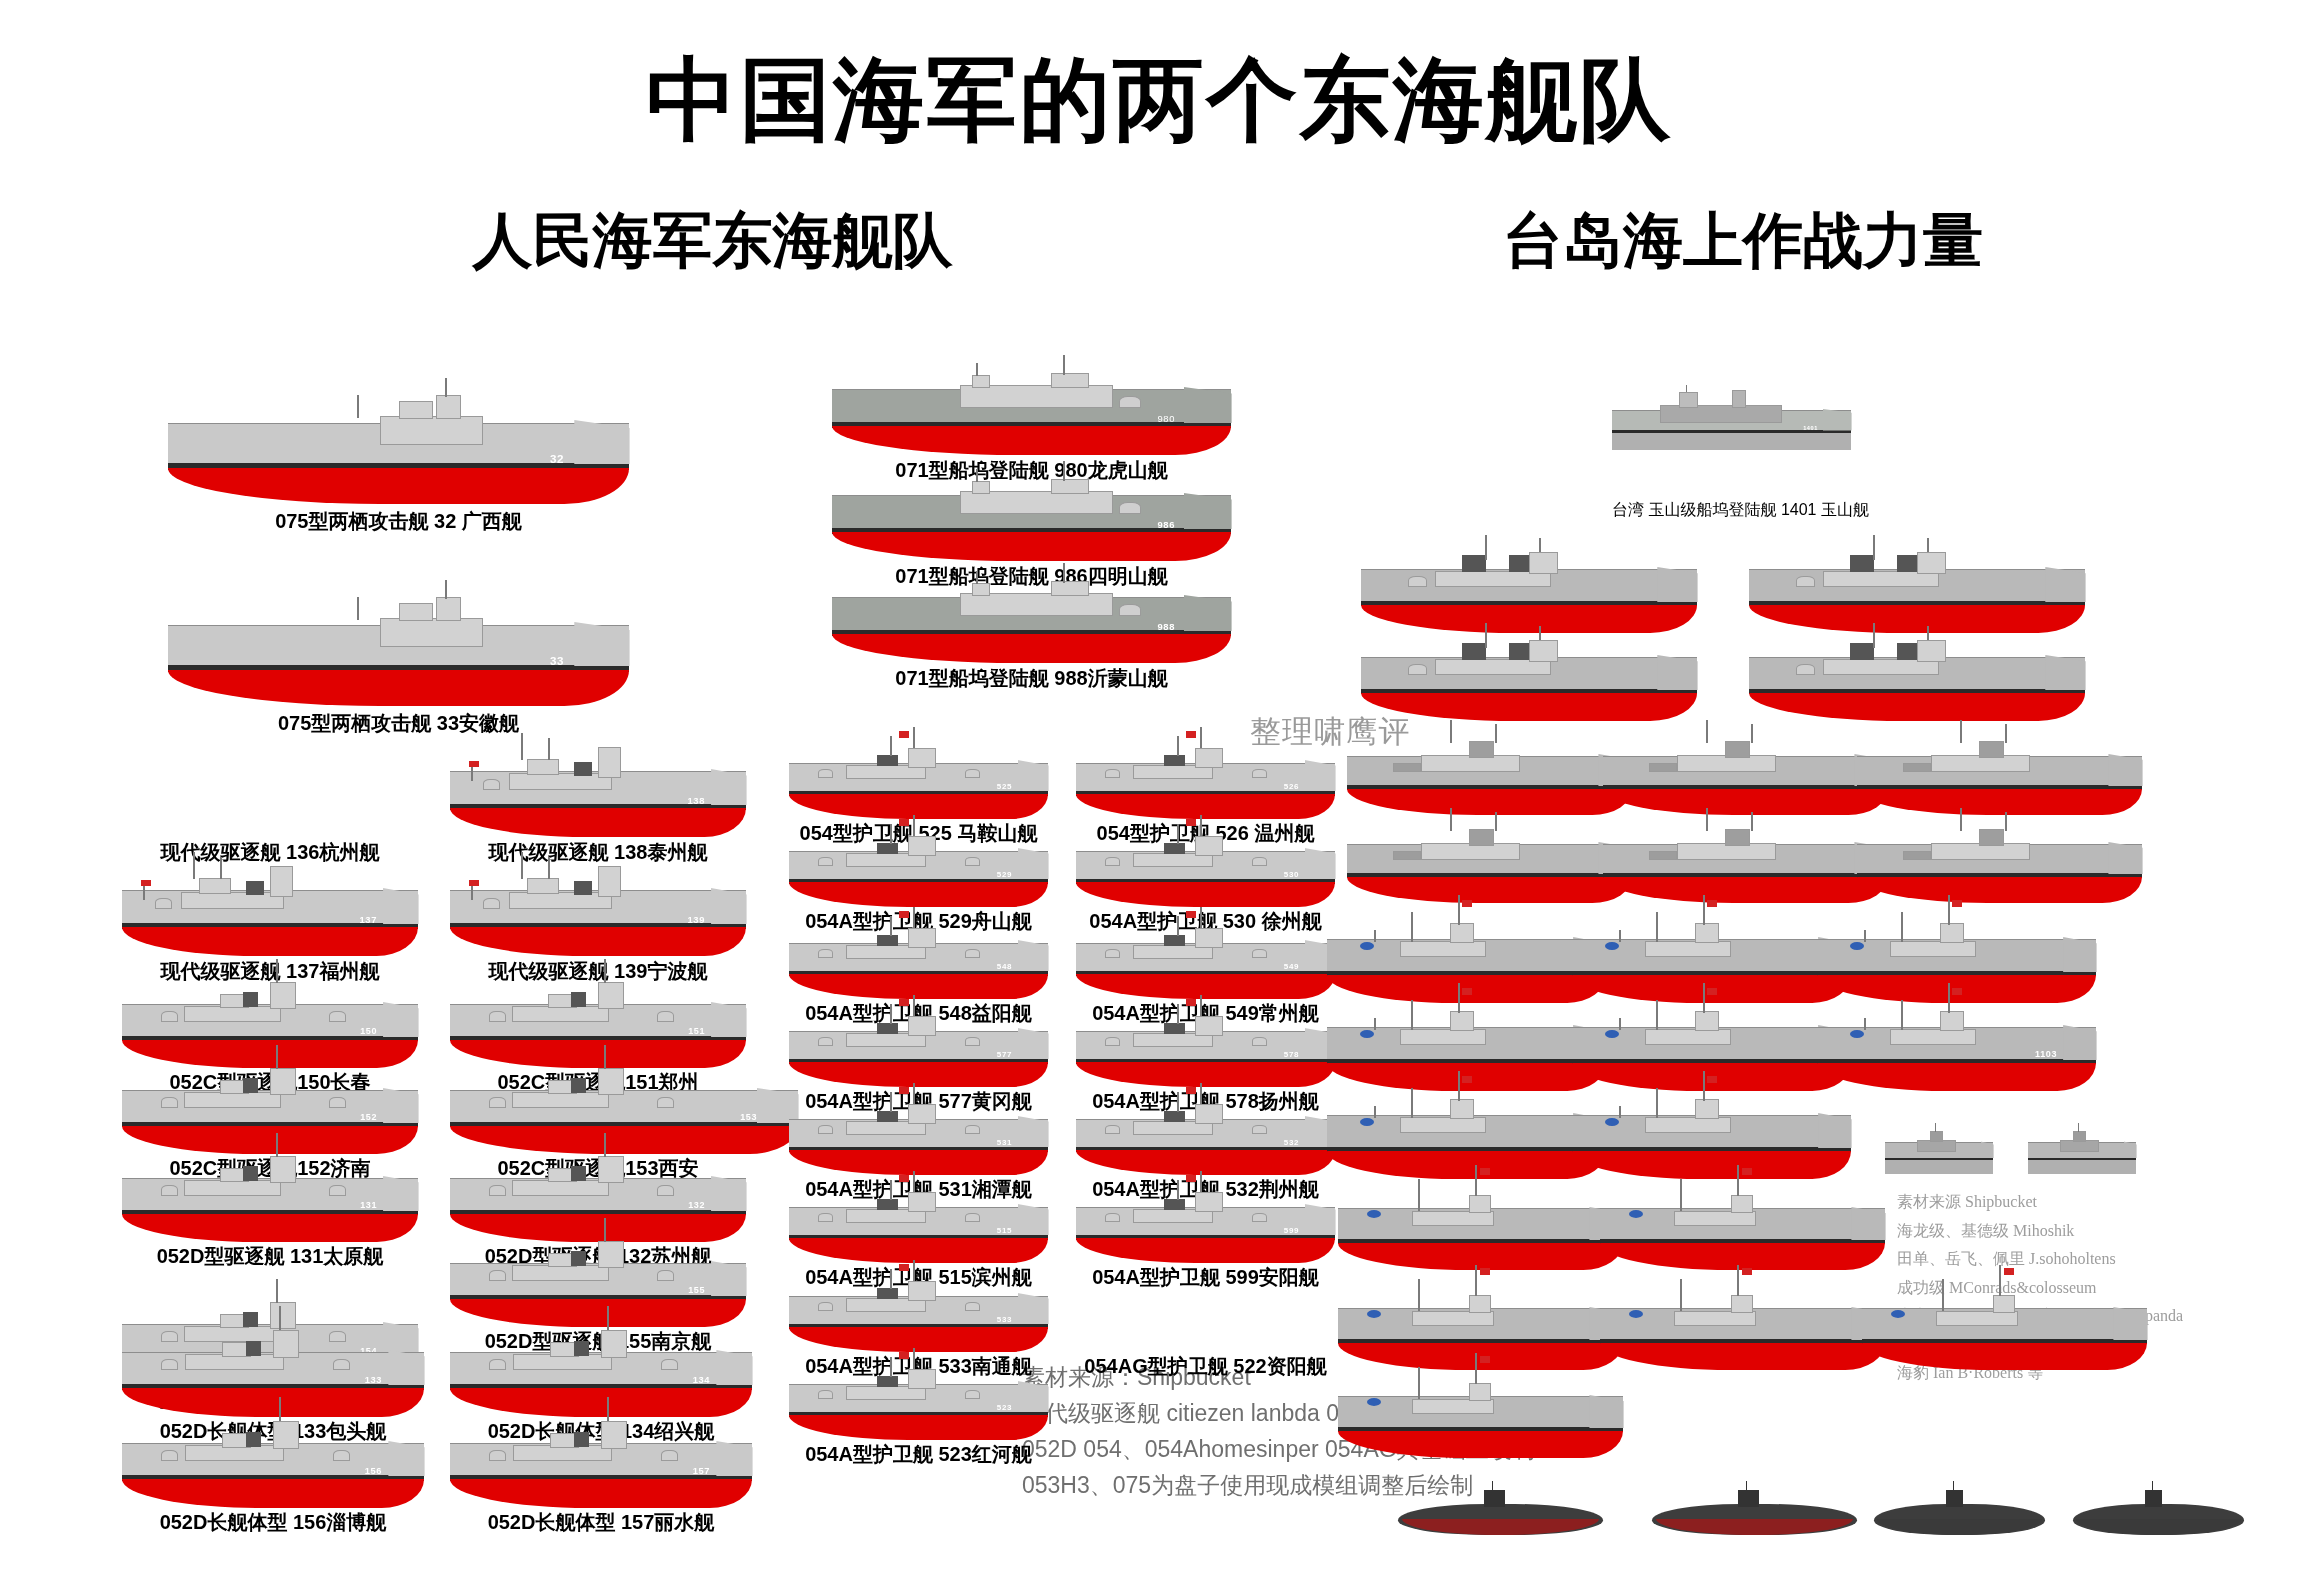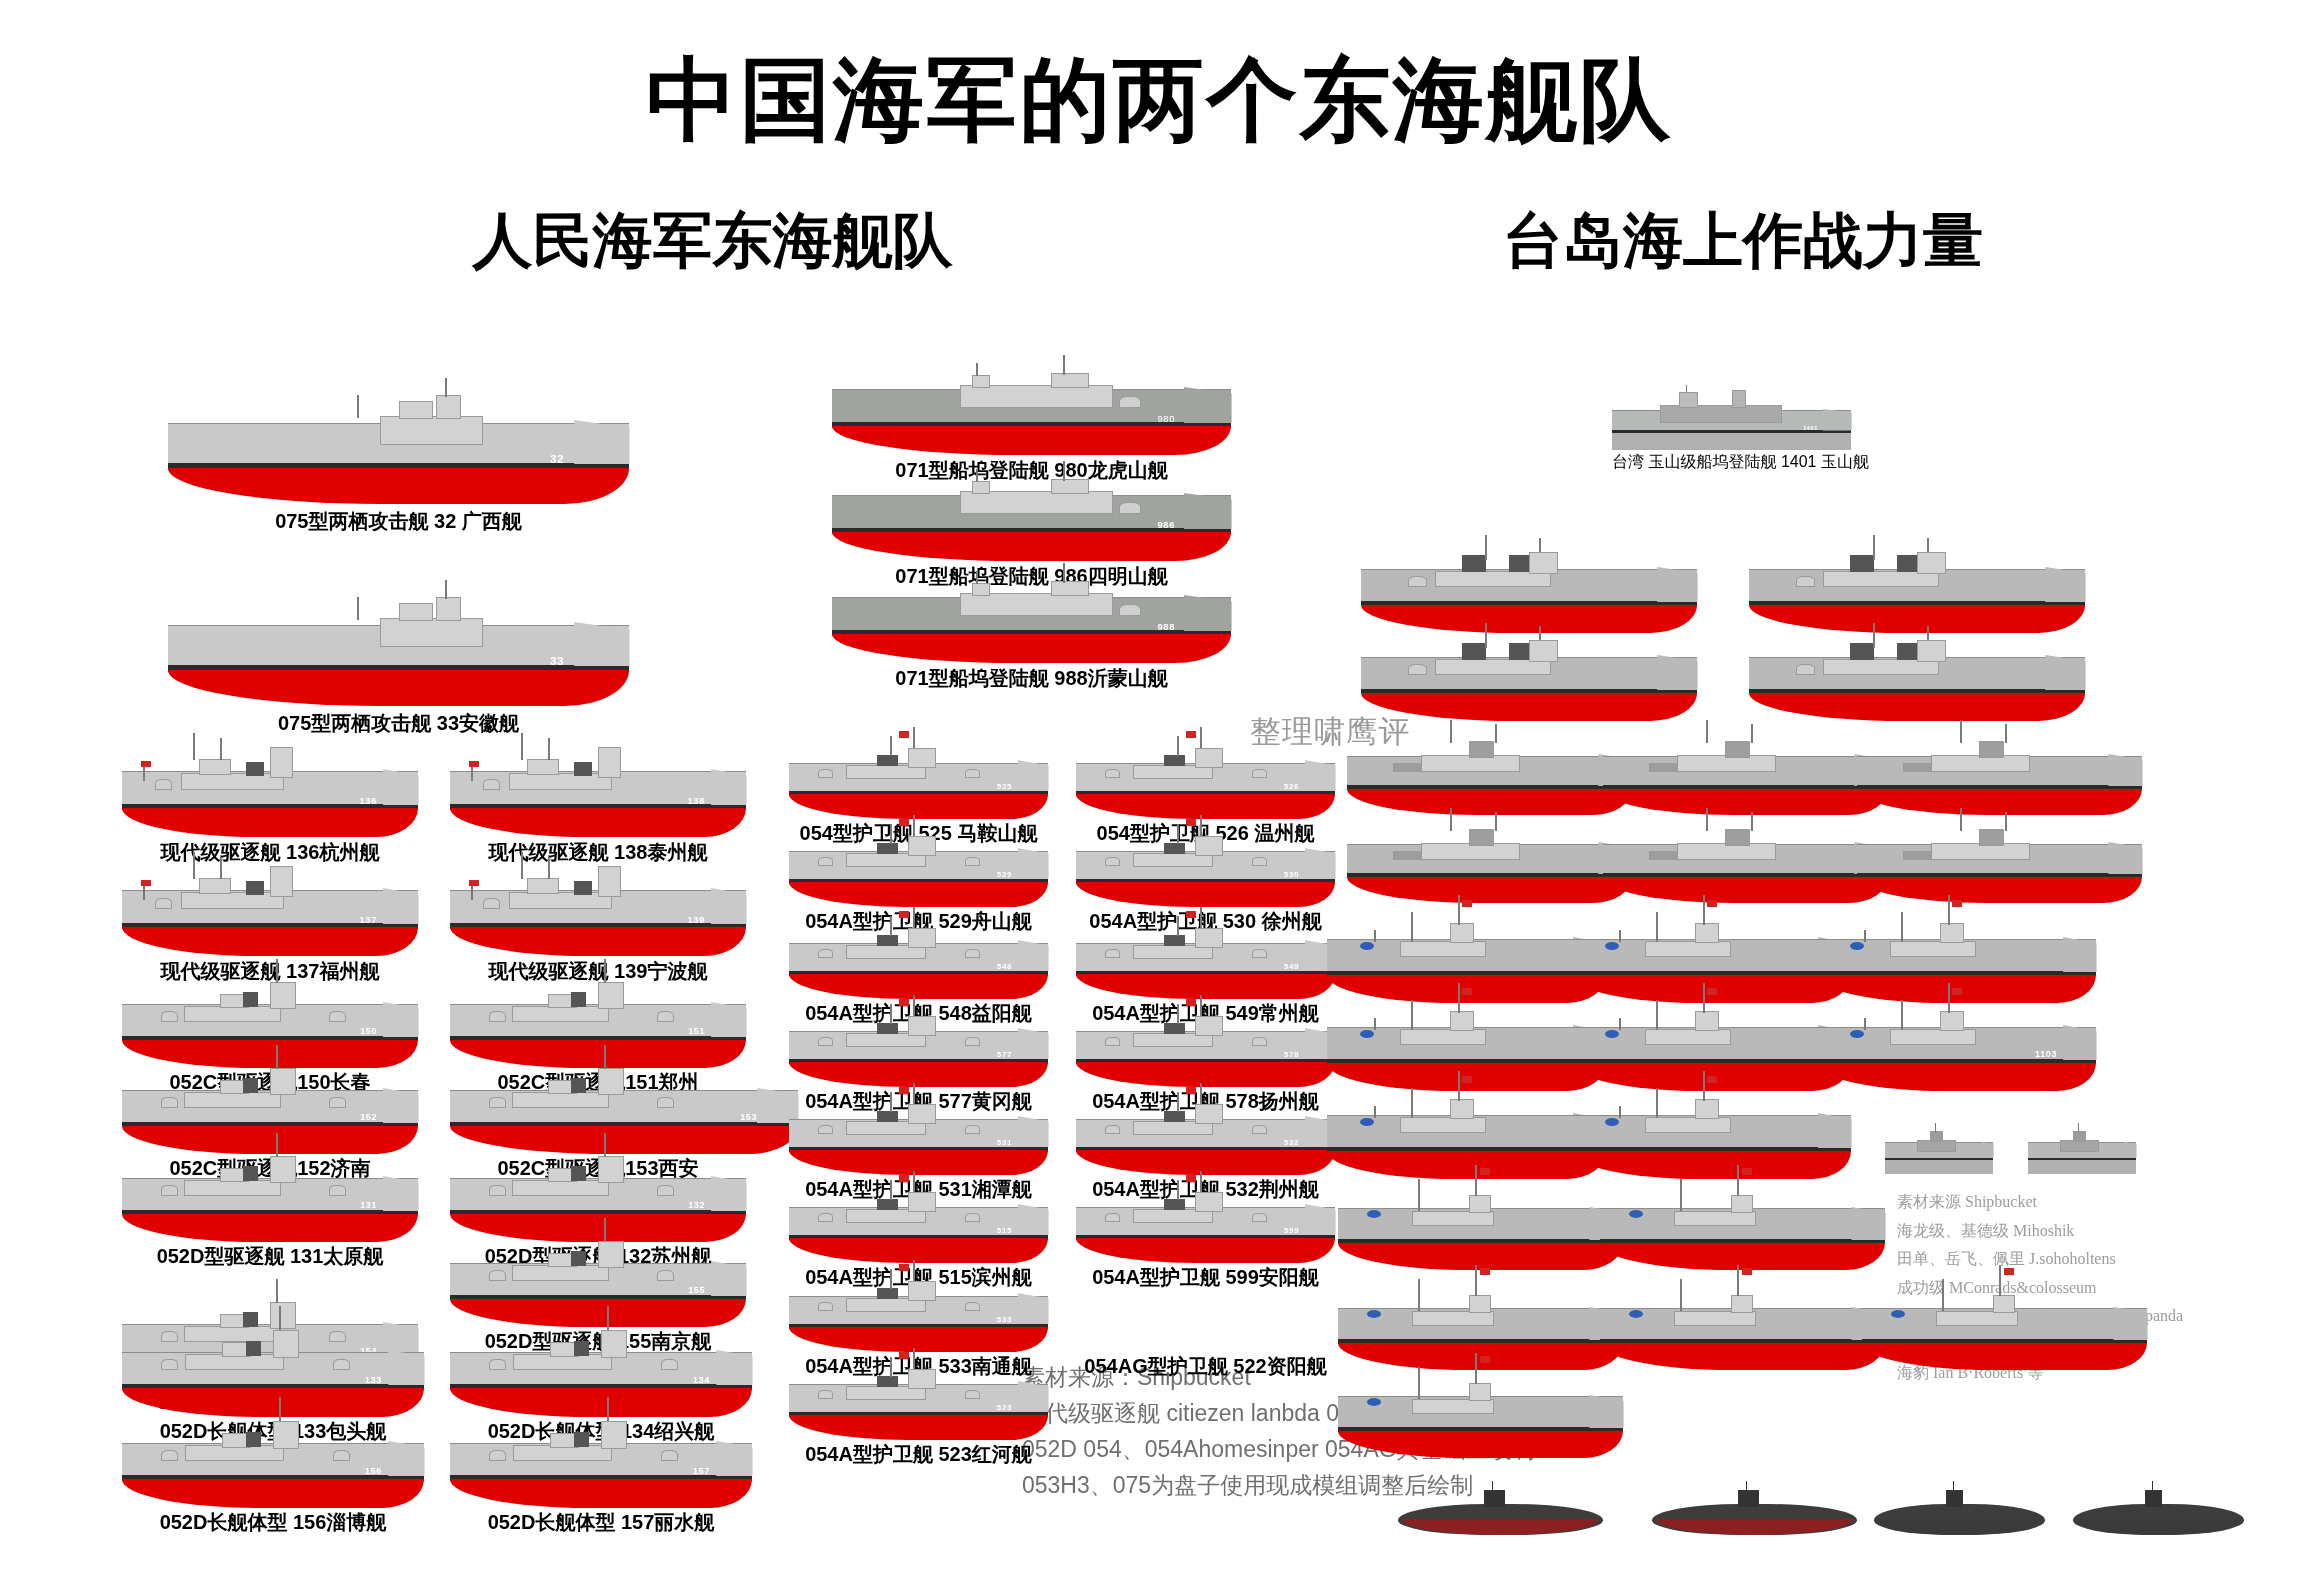--- a/index.html
+++ b/index.html
@@ -33,21 +33,21 @@
               font-family:"Liberation Serif","DejaVu Serif",serif;color:#9d9d9d;}
 
   
   .cell{position:absolute;}
   .ship-canvas{position:relative;}
   .cap{
     position:absolute;left:0;width:100%;text-align:center;
     font-size:20px;font-weight:bold;letter-spacing:0px;white-space:nowrap;
     line-height:1;
   }
-  .cap.small{font-size:16px;font-weight:normal;}
+  .cap.small{font-size:16px;font-weight:normal;margin-top:48px;}
 
   
   .hull{position:absolute;left:0;bottom:0;width:100%;}
   .hull .upper{
     position:absolute;left:0;bottom:38%;width:100%;height:38%;
     background:#c9c9c9;border-top:0.6px solid #8d8d8d;
   }
   .hull .boot{
     position:absolute;left:0;bottom:32%;width:100%;height:7%;
     background:#2a2a2a;
@@ -141,38 +141,20 @@
     <div class="deckhouse" style="left:212px;top:17px;width:101px;height:27px;"></div>
         <div class="deckhouse" style="left:231px;top:2.1px;width:32px;height:16px;"></div>
         <div class="deckhouse" style="left:268px;top:-4.2px;width:23px;height:22px;"></div>
         <div class="mast" style="left:277px;top:-21px;width:1.7px;height:19px;"></div>
         <div class="mast" style="left:189px;top:-4.2px;width:1.7px;height:23px;"></div>
     <div style="position:absolute;right:65px;top:53px;font-size:11.6px;color:#fff;font-weight:bold;letter-spacing:0.6px;">33</div>
   </div>
         <div class="cap " style="top:112px;">075型两栖攻击舰 33安徽舰</div>
       </div>
     <div class="cell" style="left:122px;top:752px;width:296px;height:120px;">
-        <div class="ship-canvas" style="width:296px;height:85px;">
-    <div class="hull" style="height:85px">
-      <div class="upper"></div>
-      <div class="boot"></div>
-      <div class="under"></div>
-      <div class="bow" style="height:36px;bottom:32px"></div>
-    </div>
-    <div class="deckhouse" style="left:59px;top:20.5px;width:101px;height:15.4px;"></div>
-        <div class="deckhouse" style="left:77px;top:6.8px;width:30px;height:14.5px;"></div>
-        <div class="mast" style="left:71px;top:-19px;width:1.7px;height:26.5px;"></div>
-        <div class="mast" style="left:98px;top:-13.7px;width:1.7px;height:21.4px;"></div>
-        <div class="funnel" style="left:124px;top:10.3px;width:18px;height:13.7px;"></div>
-        <div class="deckhouse" style="left:148px;top:-5.1px;width:21px;height:29px;"></div>
-        <div class="turret" style="left:33px;top:27px;width:15px;height:8.5px;"></div>
-        <div class="mast" style="left:21px;top:10.3px;width:1.7px;height:19px;"></div>
-        <div class="flag" style="left:19px;top:8.5px"></div>
-    <div style="position:absolute;right:41px;top:43px;font-size:9.4px;color:#fff;font-weight:bold;letter-spacing:0.6px;">136</div>
-  </div>
         <div class="cap " style="top:90px;">现代级驱逐舰 136杭州舰</div>
       </div>
     <div class="cell" style="left:450px;top:752px;width:296px;height:120px;">
         <div class="ship-canvas" style="width:296px;height:85px;">
     <div class="hull" style="height:85px">
       <div class="upper"></div>
       <div class="boot"></div>
       <div class="under"></div>
       <div class="bow" style="height:36px;bottom:32px"></div>
     </div>

